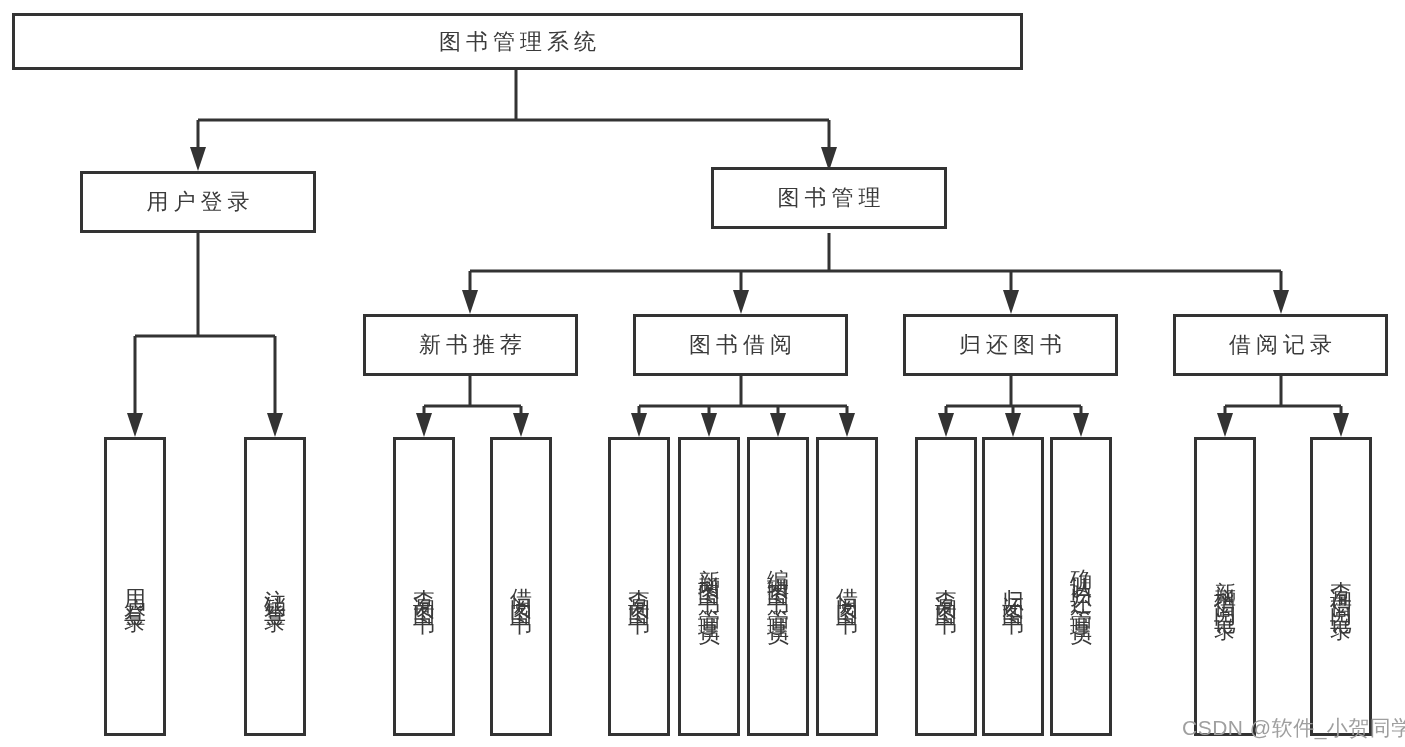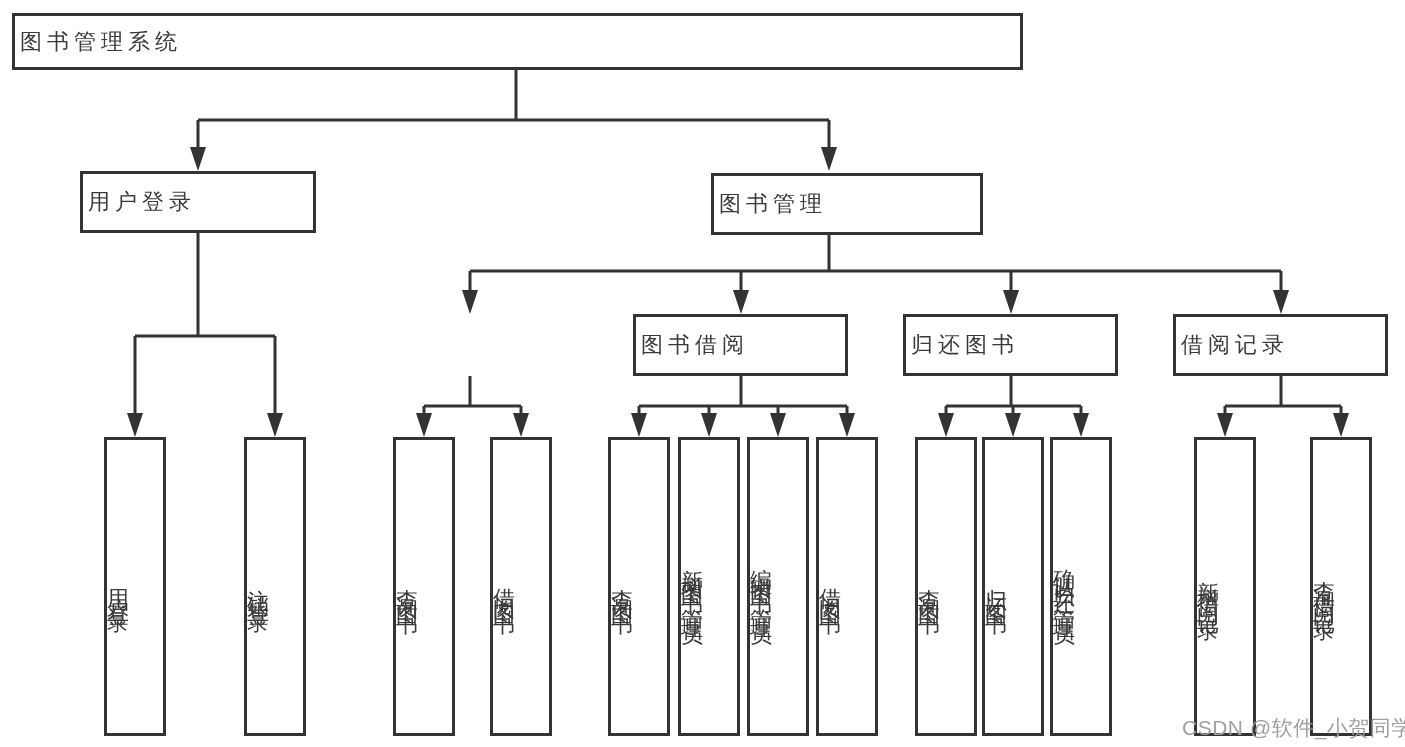--- a/index.html
+++ b/index.html
@@ -14,21 +14,21 @@
   html,body{width:1405px;height:747px;background:var(--background);overflow:hidden;}
   body{font-family:"Liberation Sans","DejaVu Sans",sans-serif;position:relative;}
   .stage{position:absolute;left:0;top:0;width:1405px;height:747px;}
   svg.wires{position:absolute;left:0;top:0;z-index:1;}
   svg.wires path{stroke:var(--line);stroke-width:3;fill:none;}
   svg.wires polygon{fill:var(--line);stroke:none;}
   .box{
     position:absolute;z-index:2;
     background:var(--box-fill);
     border:3px solid var(--box-border);
-    display:flex;align-items:center;justify-content:flex-start;
+    display:flex;align-items:center;justify-content:center;
     color:var(--text);
   }
   .hlabel{
     font-size:22px;letter-spacing:5px;white-space:nowrap;
     text-indent:5px; 
   }
   .vbox{z-index:2;}
   .vlabel{
     writing-mode:vertical-rl;
     text-orientation:mixed;
@@ -87,24 +87,27 @@
     <polygon points="1333,413 1349,413 1341,437"></polygon>
   </svg>
 
   <div class="box" style="left:12px;top:13px;width:1011px;height:57px">
     <span class="hlabel">图书管理系统</span>
   </div>
 
   <div class="box" style="left:80px;top:171px;width:236px;height:62px">
     <span class="hlabel">用户登录</span>
   </div>
-  <div class="box" style="left:711px;top:173px;width:272px;height:62px">
+  <div class="box" style="left:711px;top:167px;width:236px;height:62px">
     <span class="hlabel">图书管理</span>
   </div>
 
+  <div class="box" style="left:363px;top:314px;width:215px;height:62px">
+    <span class="hlabel">新书推荐</span>
+  </div>
   <div class="box" style="left:633px;top:314px;width:215px;height:62px">
     <span class="hlabel">图书借阅</span>
   </div>
   <div class="box" style="left:903px;top:314px;width:215px;height:62px">
     <span class="hlabel">归还图书</span>
   </div>
   <div class="box" style="left:1173px;top:314px;width:215px;height:62px">
     <span class="hlabel">借阅记录</span>
   </div>
 

